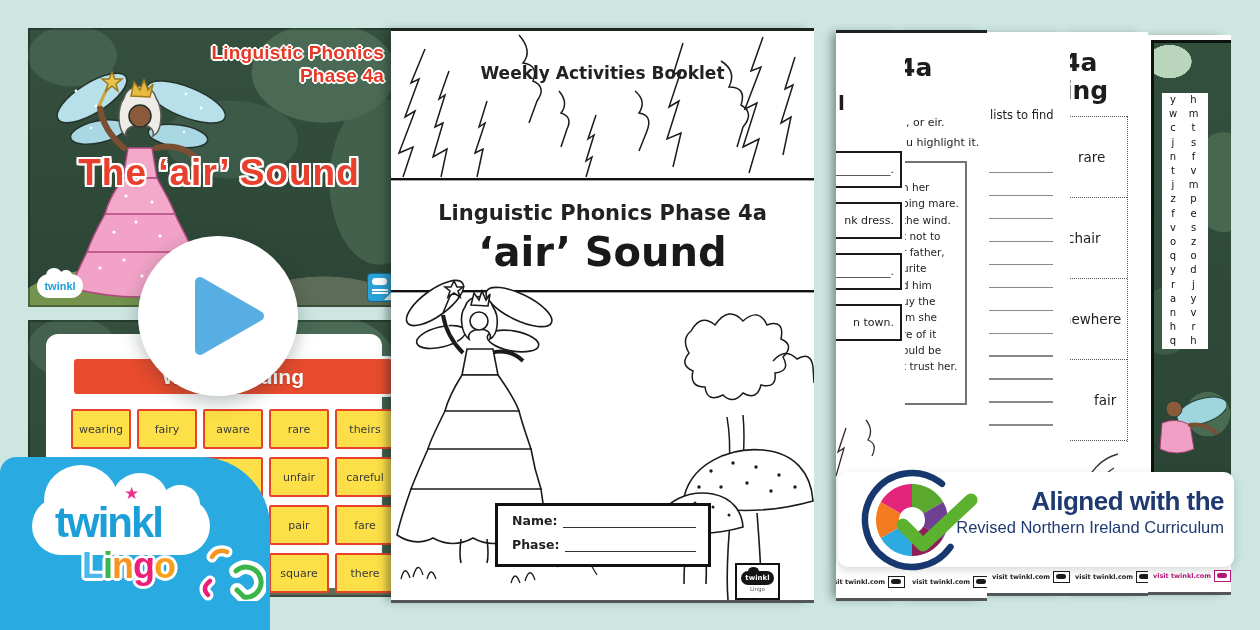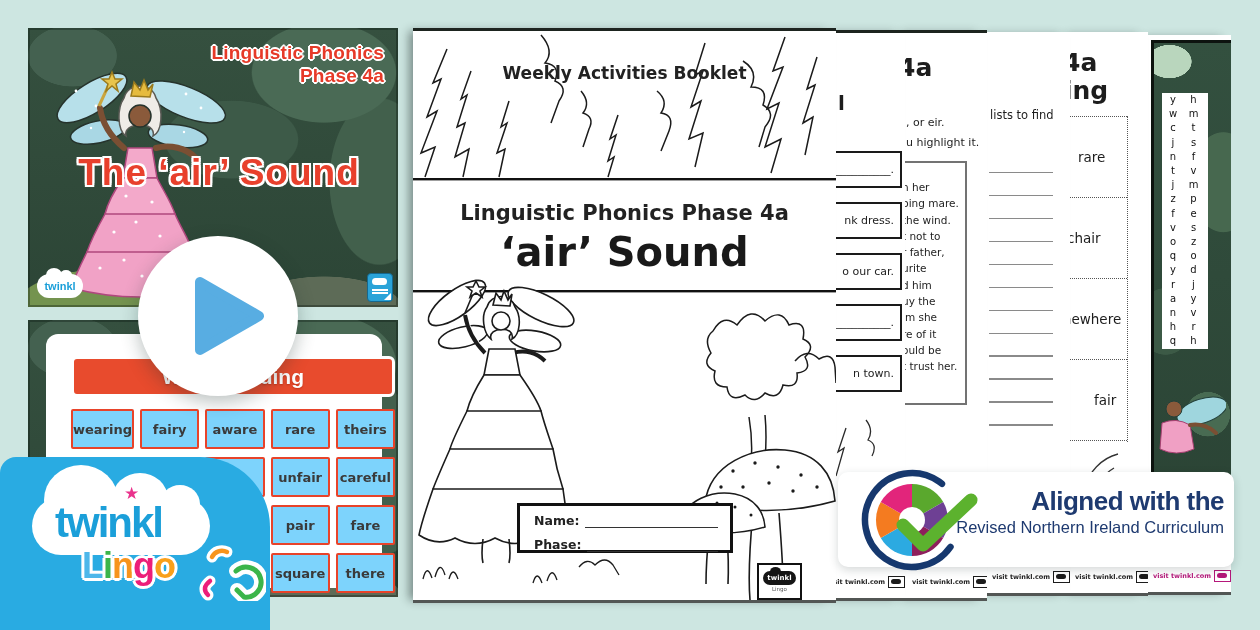--- a/index.html
+++ b/index.html
@@ -39,22 +39,22 @@
   .mini-badge u.l1{top:15px;} .mini-badge u.l2{top:18px;}
   .mini-badge b{position:absolute;right:1px;bottom:1px;width:7px;height:7px;background:#fff;clip-path:polygon(100% 0,0 100%,100% 100%);}
 
   
   .ws-card{position:absolute;left:18px;top:14px;width:336px;height:254px;background:#fff;border-radius:12px;}
   .ws-header{position:absolute;left:25px;top:22px;width:324px;height:41px;background:#e84b2d;border:3px solid #fff;
     border-radius:6px;box-sizing:border-box;display:flex;align-items:center;justify-content:center;
     color:#fff;font-weight:bold;font-size:21px;text-shadow:0 1px 2px rgba(120,20,0,.4);}
   .word-grid{position:absolute;left:25px;top:75px;width:324px;display:grid;
     grid-template-columns:repeat(5,1fr);grid-auto-rows:40px;column-gap:6px;row-gap:8px;}
-  .word-cell{background:#7dd3fc;border:2px solid #e8432a;border-radius:2px;display:flex;align-items:center;justify-content:center;
-    font-family:"DejaVu Sans",sans-serif;font-size:13px;color:#3a3a3a;font-weight:bold;}
+  .word-cell{background:#fde047;border:2px solid #e8432a;border-radius:2px;display:flex;align-items:center;justify-content:center;
+    font-family:"DejaVu Sans",sans-serif;font-size:11px;color:#3a3a3a;}
 
   
   .play-btn{position:absolute;left:138px;top:236px;width:160px;height:160px;border-radius:50%;background:#fff;z-index:65;
     box-shadow:0 6px 18px rgba(30,50,48,.30);display:flex;align-items:center;justify-content:center;cursor:pointer;}
 
   
   .lingo-card{position:absolute;left:0;top:457px;width:270px;height:173px;background:#29abe2;
     border-radius:16px 70px 0 0;z-index:75;}
   .lingo-cloud{position:absolute;left:32px;top:40px;width:178px;height:58px;background:#fff;border-radius:34px;}
   .lingo-cloud::before{content:"";position:absolute;width:74px;height:70px;border-radius:50%;background:#fff;top:-32px;left:12px;}
@@ -67,33 +67,33 @@
   .lingo-word .c1{color:#4db7ea;} .lingo-word .c2{color:#3bb54a;} .lingo-word .c3{color:#f7941d;}
   .lingo-word .c4{color:#ec1e79;} .lingo-word .c5{color:#f9a01b;}
   .lingo-squiggle{position:absolute;left:196px;top:84px;z-index:2;}
 
   
   .page{position:absolute;background:#fff;overflow:hidden;
     box-shadow:-7px 0 9px -3px rgba(20,30,28,.45);
     border-bottom:3px solid rgba(24,30,27,.75);
     font-family:"DejaVu Sans",sans-serif;color:#1d1d1d;}
   .page.darktop{border-top:3px solid #1d241f;}
-  .p1{left:413px;top:28px;width:423px;height:569px;z-index:60;}
+  .p1{left:391px;top:28px;width:423px;height:569px;z-index:60;}
   .p2{left:836px;top:30px;width:69px;height:565px;z-index:50;}
   .p3{left:905px;top:30px;width:82px;height:565px;z-index:40;}
   .p4{left:987px;top:32px;width:83px;height:561px;z-index:30;}
   .p5{left:1070px;top:32px;width:78px;height:561px;z-index:20;}
   .p6{left:1148px;top:35px;width:83px;height:557px;z-index:10;}
 
   
   .cover-art{position:absolute;left:0;top:0;}
   .cover-header{position:absolute;left:0;right:0;top:32px;text-align:center;font-weight:bold;font-size:17px;color:#222;}
   .cover-phase{position:absolute;left:0;right:0;top:170px;text-align:center;font-weight:bold;font-size:21px;color:#222;}
   .cover-title{position:absolute;left:0;right:0;top:198px;text-align:center;font-weight:bold;font-size:40px;color:#191919;}
-  .namedate{position:absolute;left:104px;top:472px;width:216px;height:50px;background:#fff;border:3px solid #111;box-sizing:border-box;padding:7px 12px 0 14px;}
+  .namedate{position:absolute;left:104px;top:472px;width:216px;height:64px;background:#fff;border:3px solid #111;box-sizing:border-box;padding:7px 12px 0 14px;}
   .nd-row{display:flex;align-items:flex-end;font-weight:bold;font-size:12.5px;color:#222;margin-bottom:9px;}
   .nd-line{flex:1;border-bottom:1.5px solid #333;margin-left:6px;height:13px;}
   .cover-stamp{position:absolute;left:344px;top:532px;width:45px;height:37px;background:#fff;border:2.5px solid #111;box-sizing:border-box;
     display:flex;flex-direction:column;align-items:center;justify-content:center;}
   .stamp-cloud{position:relative;width:33px;height:14px;background:#151515;border-radius:7px;display:flex;align-items:center;justify-content:center;}
   .stamp-cloud::before{content:"";position:absolute;top:-4px;left:7px;width:11px;height:9px;border-radius:50%;background:#151515;}
   .stamp-cloud span{position:relative;color:#fff;font-weight:bold;font-size:7px;}
   .stamp-sub{font-size:5.5px;color:#555;margin-top:1px;}
 
   
@@ -370,21 +370,20 @@
       <span class="stampbox"></span>
     </div>
   </div>
 
   <div class="page p2 darktop">
     <div class="p2-frag">l</div>
     <div class="p2-boxes">
 
     <div class="sbox">___________.</div>
         <div class="sbox">nk dress.</div>
-        <div class="sbox">o our car.</div>
         <div class="sbox">___________.</div>
         <div class="sbox">n town.</div>
       </div>
     <svg class="p2-art" width="69" height="140">
       <path d="M10,10 L2,34 8,30 0,58 M30,2 q8,10 2,20 q10,4 4,16 M14,90 q10,-14 20,-2 q12,-10 18,4 M6,120 q8,-10 16,0 q10,-8 16,2" fill="none" stroke="#2a2a2a" stroke-width="1.3"></path>
     </svg>
     <div class="foot">
       <span class="ft">visit twinkl.com</span>
       <span class="stampbox"></span>
     </div>

